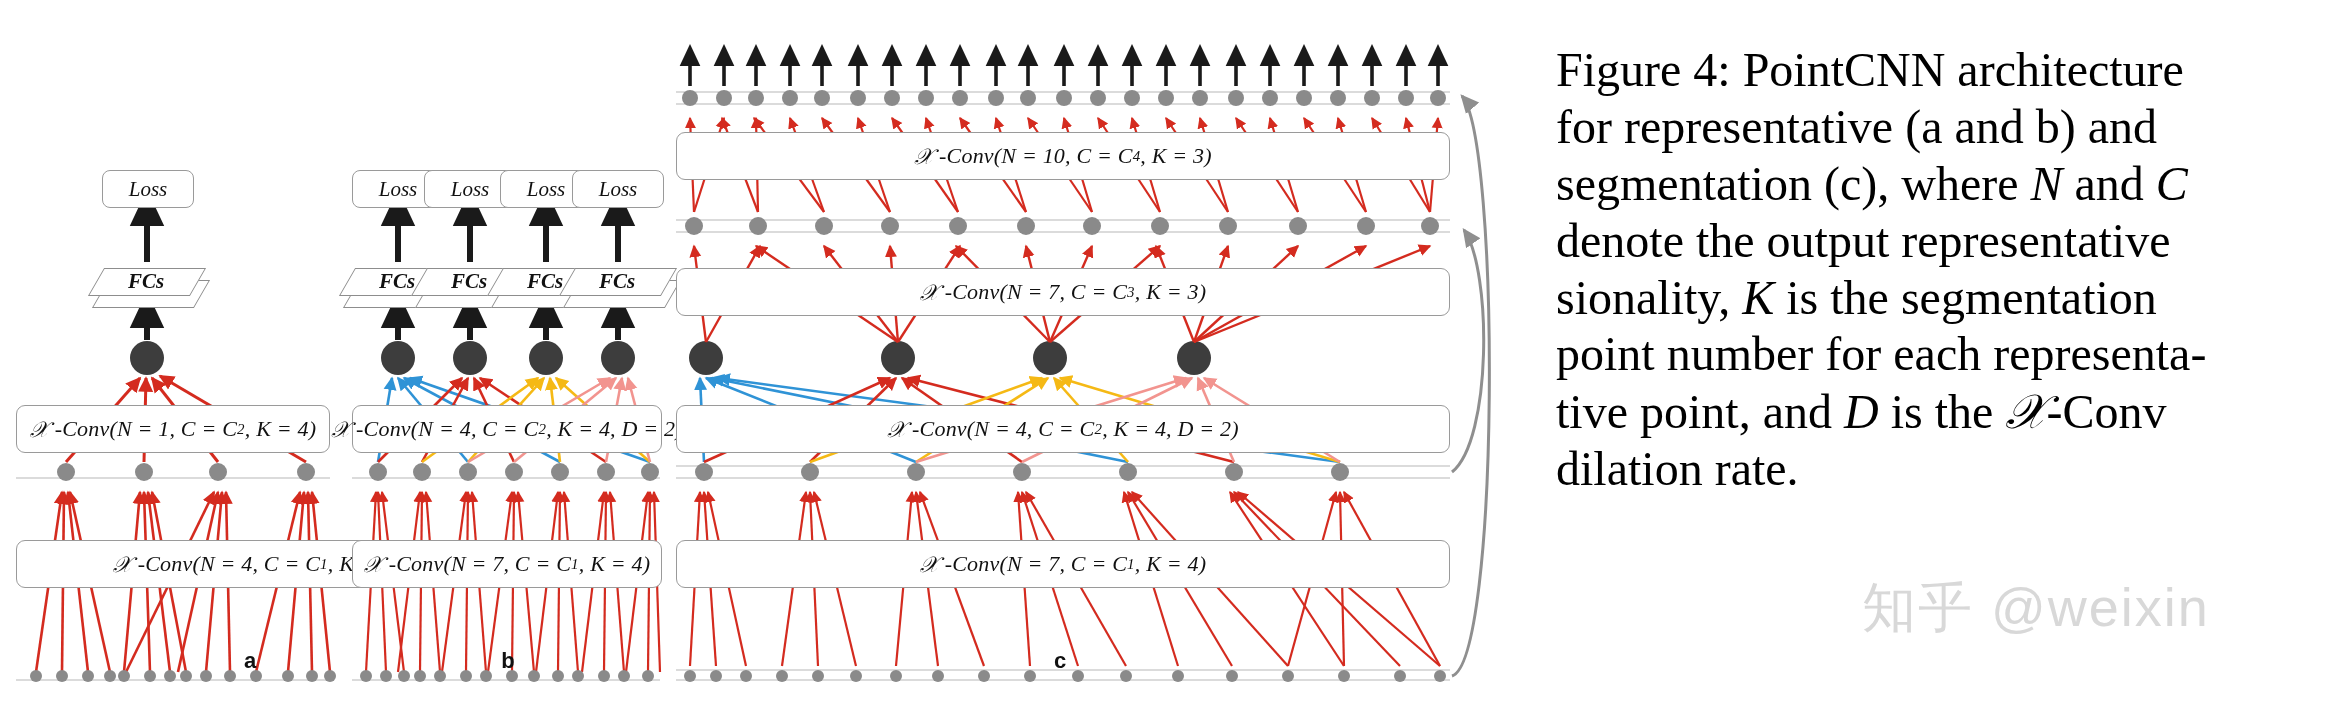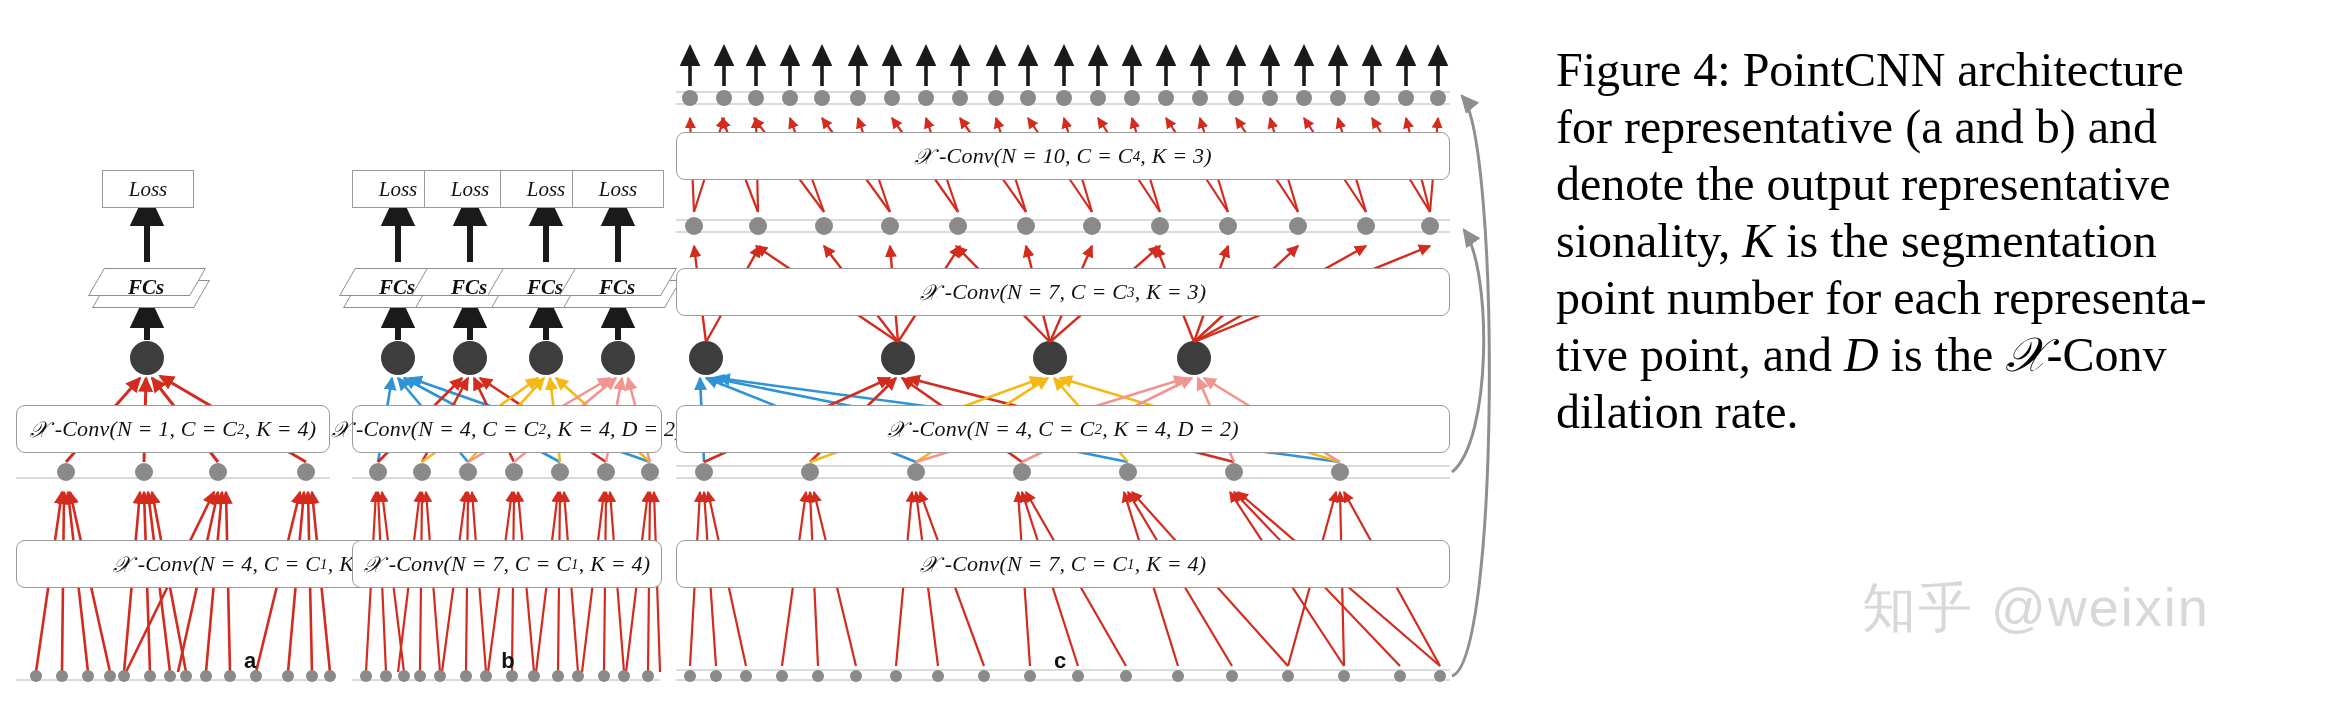--- a/index.html
+++ b/index.html
@@ -50,21 +50,21 @@
     color: #111;
     white-space: nowrap;
     z-index: 6;
   }
   .xconv-box {
     font-size: 22px;
     letter-spacing: .2px;
   }
   .loss-box {
     font-size: 21px;
-    border-radius: 0;
+    border-radius: 8px;
     border-width: 1.5px;
   }
   .cal { font-family: "DejaVu Serif", serif; font-style: italic; }
   .sub {
     font-size: 0.68em;
     vertical-align: -0.28em;
     font-style: italic;
   }
 
   
@@ -83,21 +83,21 @@
     background: #ffffff;
     transform: skewX(-30deg);
   }
   .fcs .plate.back  { top: 22px; left: 6px; }
   .fcs .plate.front { top: 10px; left: 2px; }
   .fcs .fcs-label {
     position: absolute;
     left: 0;
     top: 10px;
     width: 104px;
-    height: 38px;
+    height: 26px;
     display: flex;
     align-items: center;
     justify-content: center;
     font-style: italic;
     font-size: 21px;
     font-weight: bold;
     color: #111;
     z-index: 2;
   }
 
@@ -646,20 +646,21 @@
         <span class="sub">1</span>
         <span>, K = 4)</span>
     </div>
 
     <div class="col-caption" style="left:1030px; top:648px; width:60px;">c</div>
   </div>
 
   <div class="caption">
     <div>Figure 4: PointCNN architecture</div>
     <div>for representative (a and b) and</div>
+    <div><span>segmentation (c), where </span><span class="it">N</span><span> and </span><span class="it">C</span></div>
     <div>denote the output representative</div>
     <div><span>sionality, </span><span class="it">K</span><span> is the segmentation</span></div>
     <div>point number for each representa-</div>
     <div><span>tive point, and </span><span class="it">D</span><span> is the </span><span class="cal">𝒳</span><span>-Conv</span></div>
     <div>dilation rate.</div>
   </div>
 
   <div class="watermark">知乎 @weixin</div>
 
 </div>

